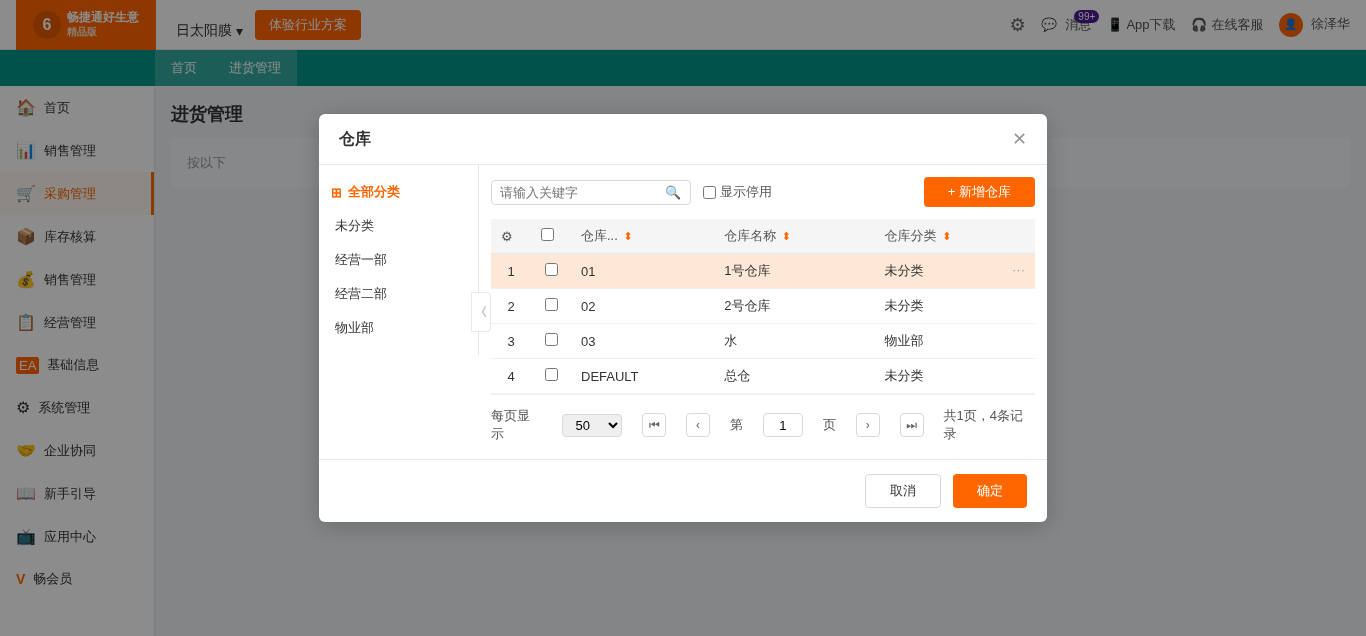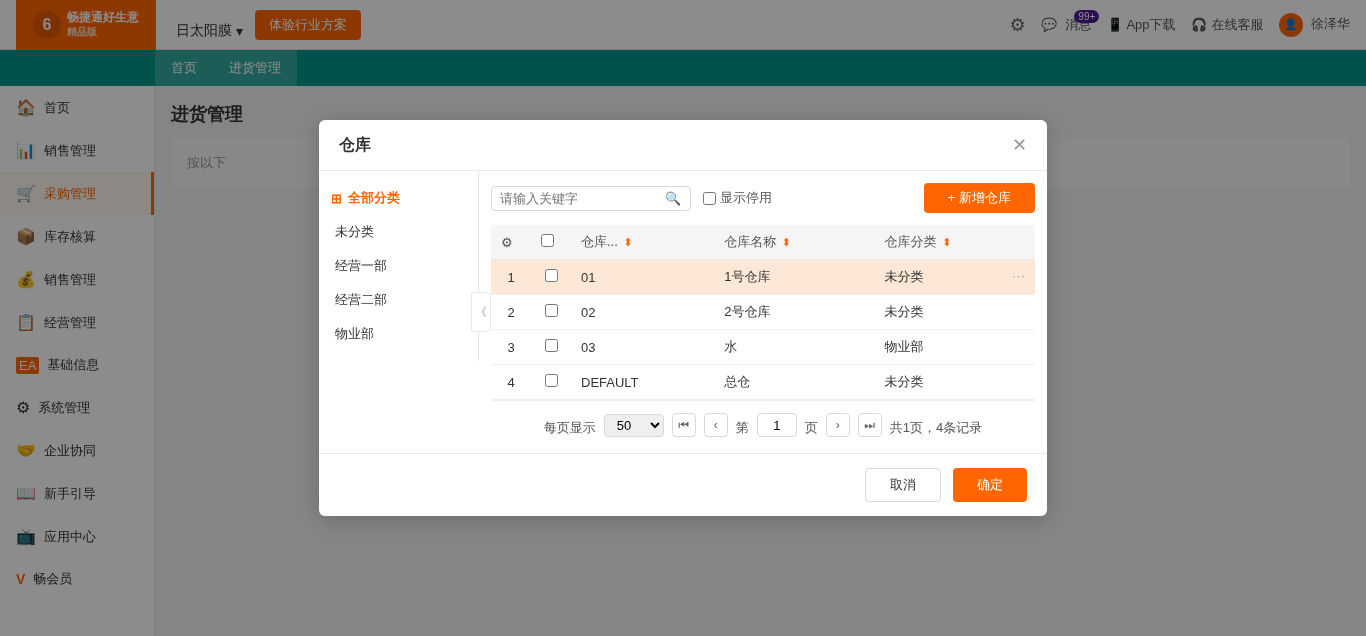--- a/index.html
+++ b/index.html
@@ -257,23 +257,23 @@
     }
     .data-table tr.highlighted td { background: #fde8d8; }
     .row-num { color: #666; text-align: center; }
     .col-setting { text-align: center; width: 40px; }
     .col-check { text-align: center; width: 40px; }
     .ellipsis-btn { color: #999; cursor: pointer; }
 
     
     .pagination {
       display: flex;
-      align-items: flex-end;
+      align-items: center;
       justify-content: center;
-      gap: 8px;
+      gap: 20px;
       padding: 12px 0 4px;
       font-size: 13px;
       color: #555;
       border-top: 1px solid #f0f0f0;
       margin-top: auto;
     }
     .page-select {
       border: 1px solid #d9d9d9;
       border-radius: 4px;
       padding: 2px 8px;

